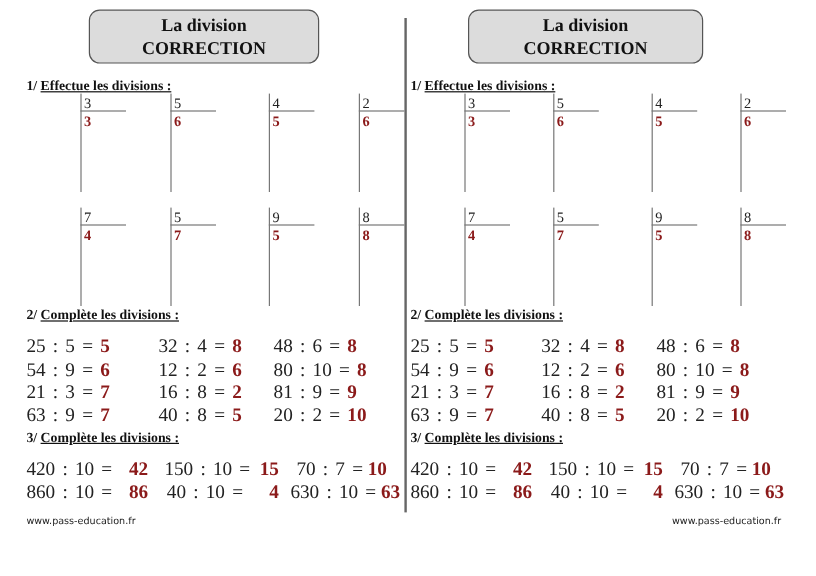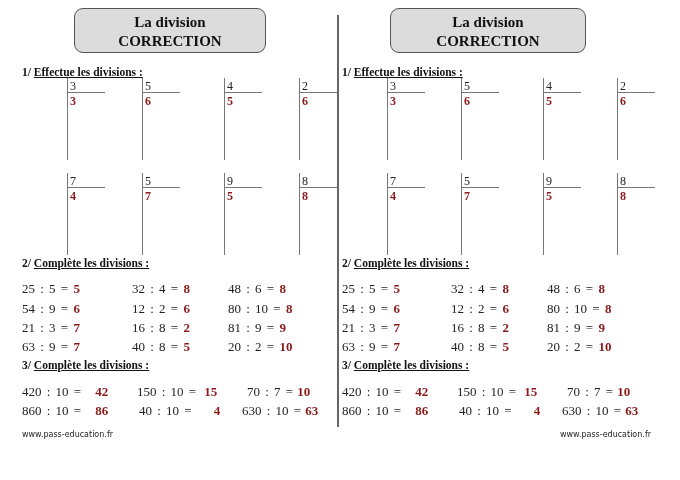--- a/index.html
+++ b/index.html
@@ -10,21 +10,21 @@
                background:#dcdcdc; border:1px solid #555; border-radius:9px;
                text-align:center; font-weight:bold; font-size:15px; line-height:19px;
                box-sizing:border-box; padding-top:4px; color:#111; }
   .sec-title { position:absolute; font-weight:bold; font-size:11.5px; color:#111; white-space:nowrap; }
   .sec-title .u { text-decoration:underline; }
   .t { position:absolute; font-size:12px; white-space:nowrap; line-height:13px; }
   .r { color:#8b1a1a; font-weight:bold; }
   .vline { position:absolute; width:1px; background:#777; }
   .hline { position:absolute; height:1px; background:#777; }
   .divider { position:absolute; left:337px; top:15px; width:1.5px; height:412px; background:#666; }
-  .eq { position:absolute; font-size:13px; white-space:nowrap; line-height:14px; word-spacing:2px; }
+  .eq { position:absolute; font-size:16px; white-space:nowrap; line-height:14px; word-spacing:2px; }
   .footer { position:absolute; font-family:"DejaVu Sans", sans-serif; font-size:8px; color:#222; }
 </style>
 </head>
 <body>
 
 <div class="divider"></div>
 
 <div id="panel-left" class="panel" style="left: 0px; width: 340px;">
     <div class="title-box" style="left:74px;width:192px;">
       <div>La division</div>

